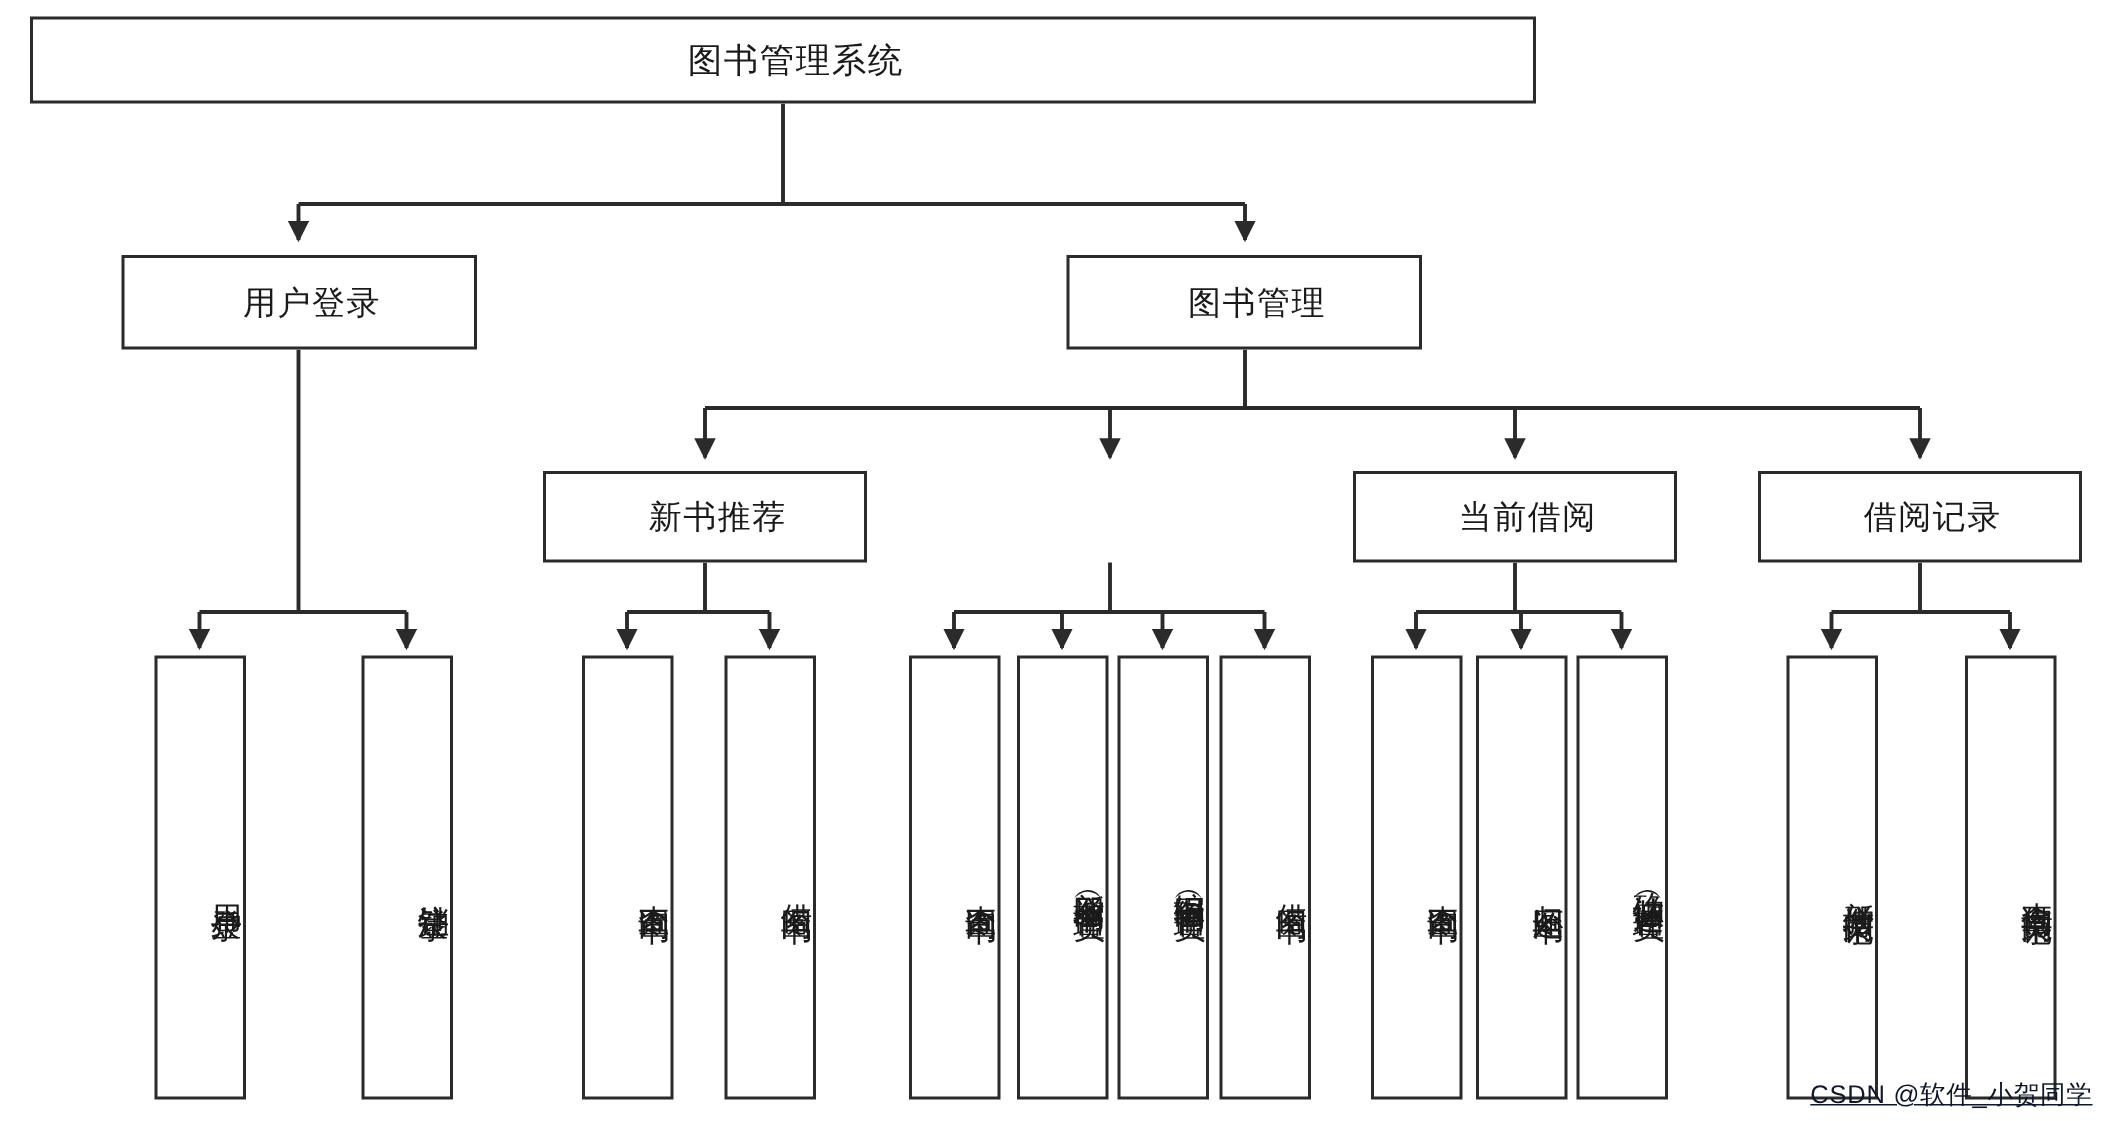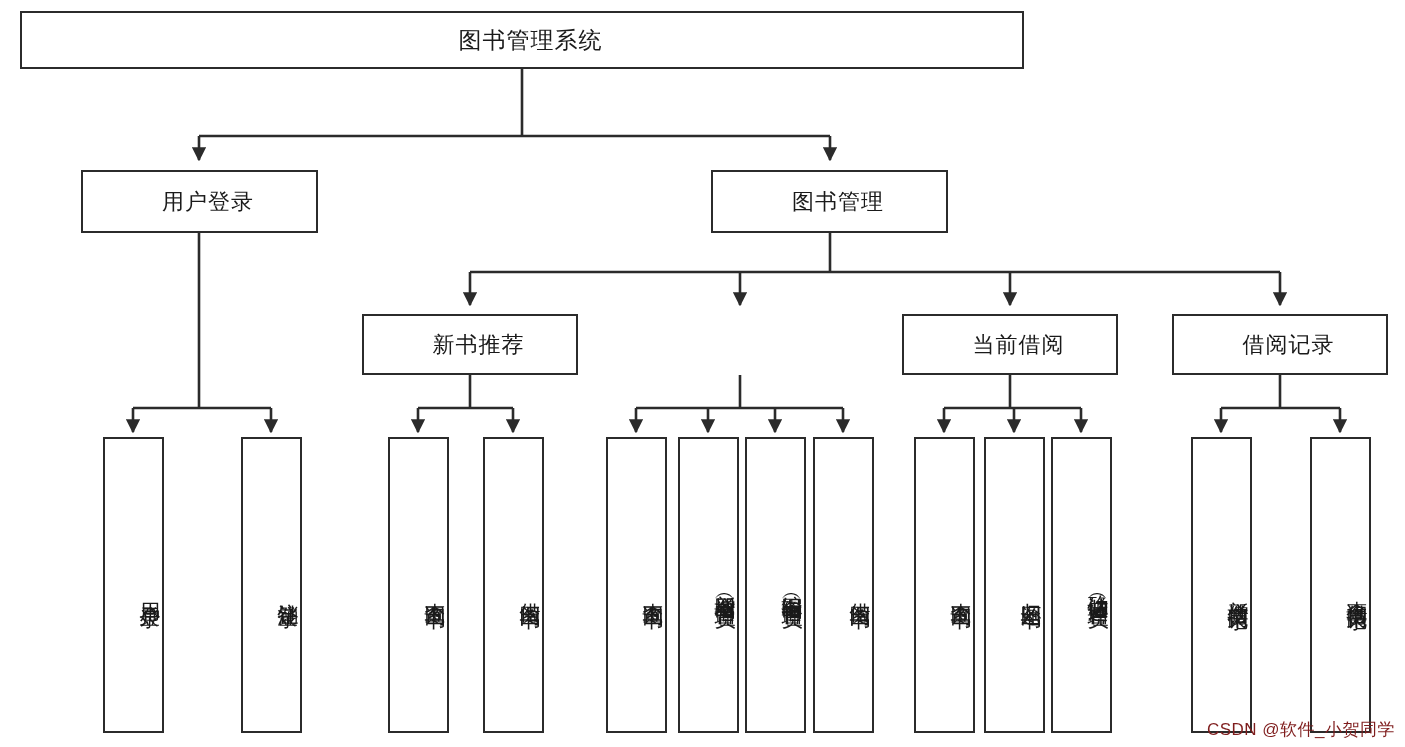--- a/index.html
+++ b/index.html
@@ -59,23 +59,24 @@
     top: 0;
     width: 1405px;
     height: 747px;
     pointer-events: none;
   }
   .watermark {
     position: absolute;
     right: 10px;
     bottom: 6px;
     font-size: 17px;
-    color: #7f1d1d;
+    color: #0f172a;
     letter-spacing: 0.5px;
     white-space: nowrap;
+    text-decoration: underline;
   }
 </style>
 </head>
 <body>
 
 <div id="canvas">
 
   <svg class="links" viewBox="0 0 1405 747" xmlns="http://www.w3.org/2000/svg">
     <defs>
       <marker id="arrow" viewBox="0 0 10 10" refX="9" refY="5" markerWidth="5.5" markerHeight="5.5" orient="auto-start-reverse">

